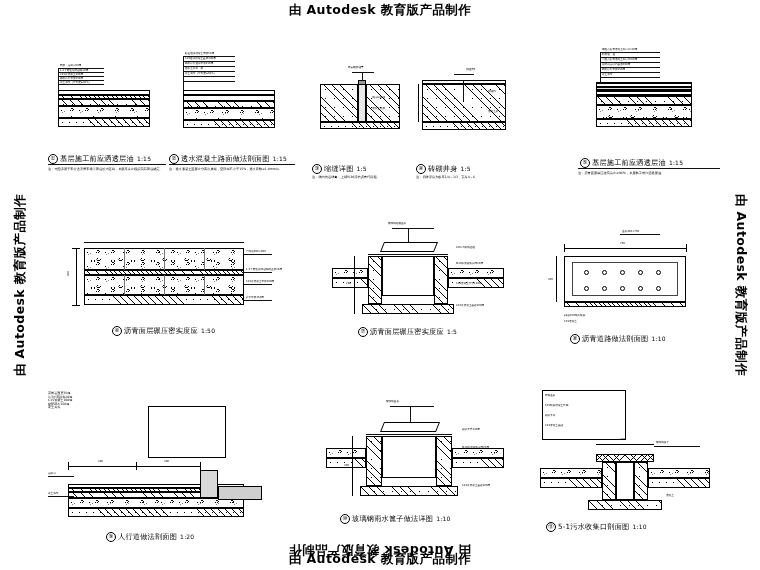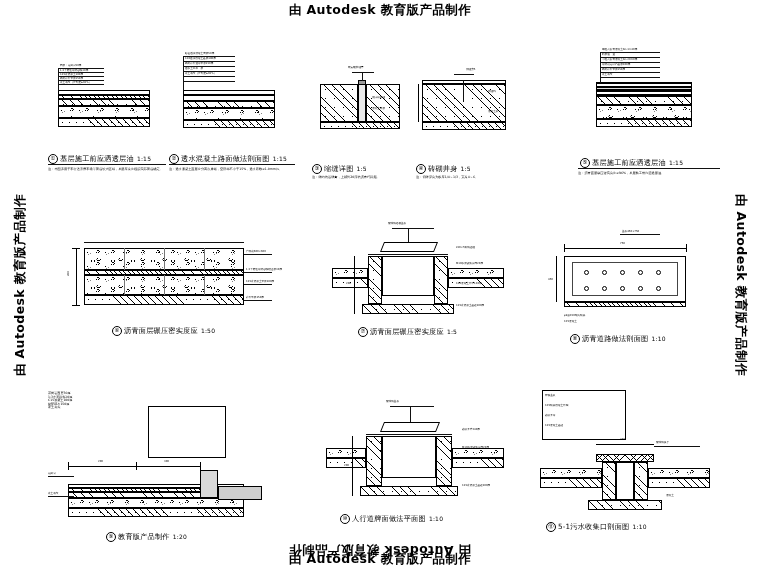--- a/index.html
+++ b/index.html
@@ -400,21 +400,21 @@
     <div class="dimv" style="left:88px;top:70px;height:8px;"></div>
     <div class="dimv" style="left:152px;top:70px;height:8px;"></div>
     <div class="txt" style="left:50px;top:68px;">200</div>
     <div class="txt" style="left:116px;top:68px;">300</div>
 
     <div class="ln hln" style="left:0px;top:84px;width:26px;"></div>
     <div class="ln hln" style="left:0px;top:104px;width:26px;"></div>
     <div class="txt" style="left:0px;top:80px;">花岗岩</div>
     <div class="txt" style="left:0px;top:100px;">素土夯实</div>
     <div class="caption" style="left:58px;top:140px;">
-      <span class="num">⑨</span><span>教育版产品制作</span><span class="scale">1:20</span>
+      <span class="num">⑨</span><span>人行道做法剖面图</span><span class="scale">1:20</span>
     </div>
   </div>
 
   <div class="detail" style="left:306px;top:372px;width:200px;height:164px;">
     <div class="blk" style="left:62px;top:48px;width:54px;height:42px;border:0.8px solid #000;background:#fff;"></div>
     <div class="blk conc" style="left:46px;top:48px;width:16px;height:50px;border:0.8px solid #000;"></div>
     <div class="blk conc" style="left:116px;top:48px;width:16px;height:50px;border:0.8px solid #000;"></div>
     <div class="blk conc" style="left:40px;top:98px;width:98px;height:10px;border:0.8px solid #000;"></div>
     <div class="blk" style="left:62px;top:34px;width:56px;height:10px;border:0.8px solid #000;background:#fff;transform:skewX(-22deg);"></div>
     <div class="ln hln" style="left:46px;top:46px;width:86px;height:1.2px;"></div>
@@ -424,21 +424,21 @@
     <div class="blk soil" style="left:132px;top:70px;width:52px;height:10px;border:0.7px solid #000;"></div>
     <div class="ln hln" style="left:70px;top:18px;width:44px;"></div>
     <div class="ln vln" style="left:90px;top:18px;height:16px;"></div>
     <div class="txt" style="left:66px;top:12px;">玻璃钢盖板</div>
     <div class="txt" style="left:142px;top:40px;">砖砌井壁240厚</div>
     <div class="txt" style="left:142px;top:58px;">M10水泥砂浆抹面20厚</div>
     <div class="txt" style="left:142px;top:96px;">C15素混凝土基础100厚</div>
     <div class="dimv" style="left:32px;top:48px;height:60px;"></div>
     <div class="txt" style="left:24px;top:76px;">200</div>
     <div class="caption" style="left:20px;top:126px;">
-      <span class="num">⑩</span><span>人行道牌面做法平面图</span><span class="scale">1:10</span>
+      <span class="num">⑩</span><span>玻璃钢雨水篦子做法详图</span><span class="scale">1:10</span>
     </div>
   </div>
 
   <div class="detail" style="left:516px;top:366px;width:200px;height:170px;">
     <div class="box" style="left:12px;top:8px;width:84px;height:50px;"></div>
     <div class="txt" style="left:15px;top:12px;">铸铁盖板</div>
     <div class="txt" style="left:15px;top:22px;">C25钢筋混凝土井圈</div>
     <div class="txt" style="left:15px;top:32px;">砖砌井身</div>
     <div class="txt" style="left:15px;top:42px;">C15混凝土基础</div>
 

